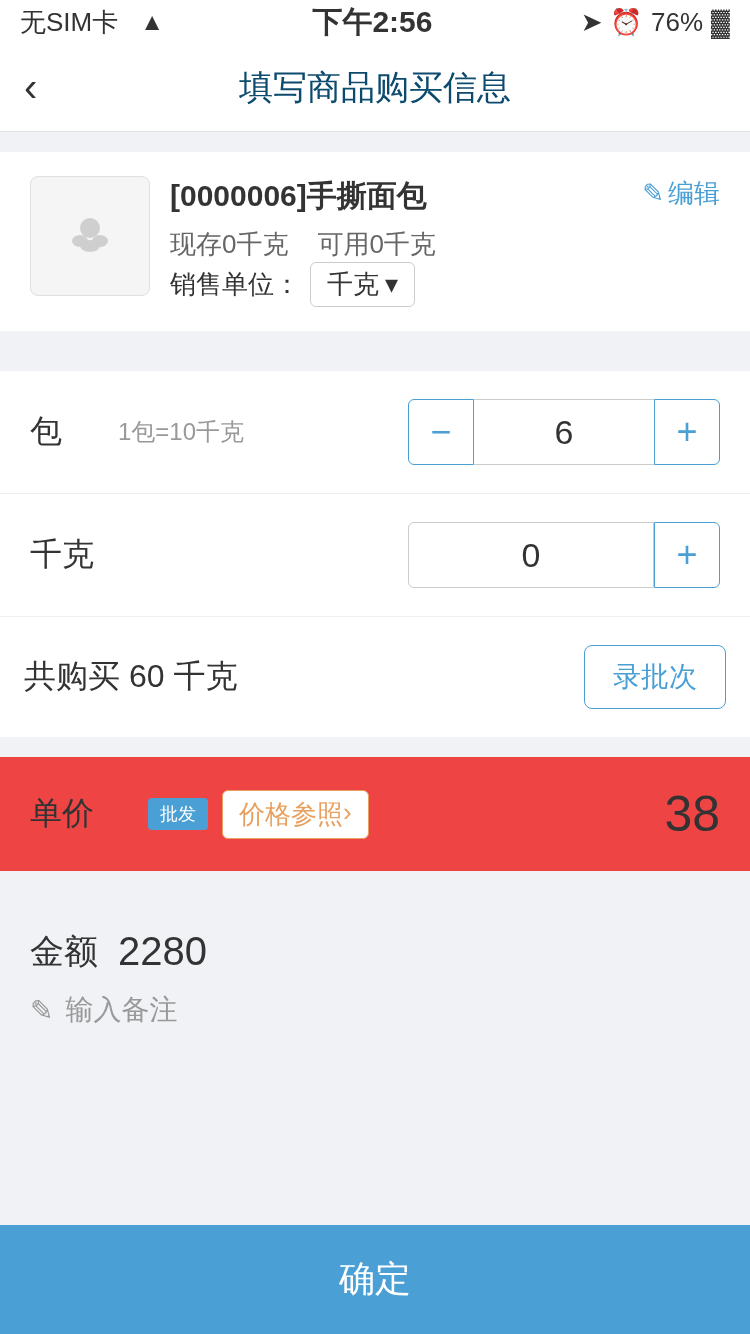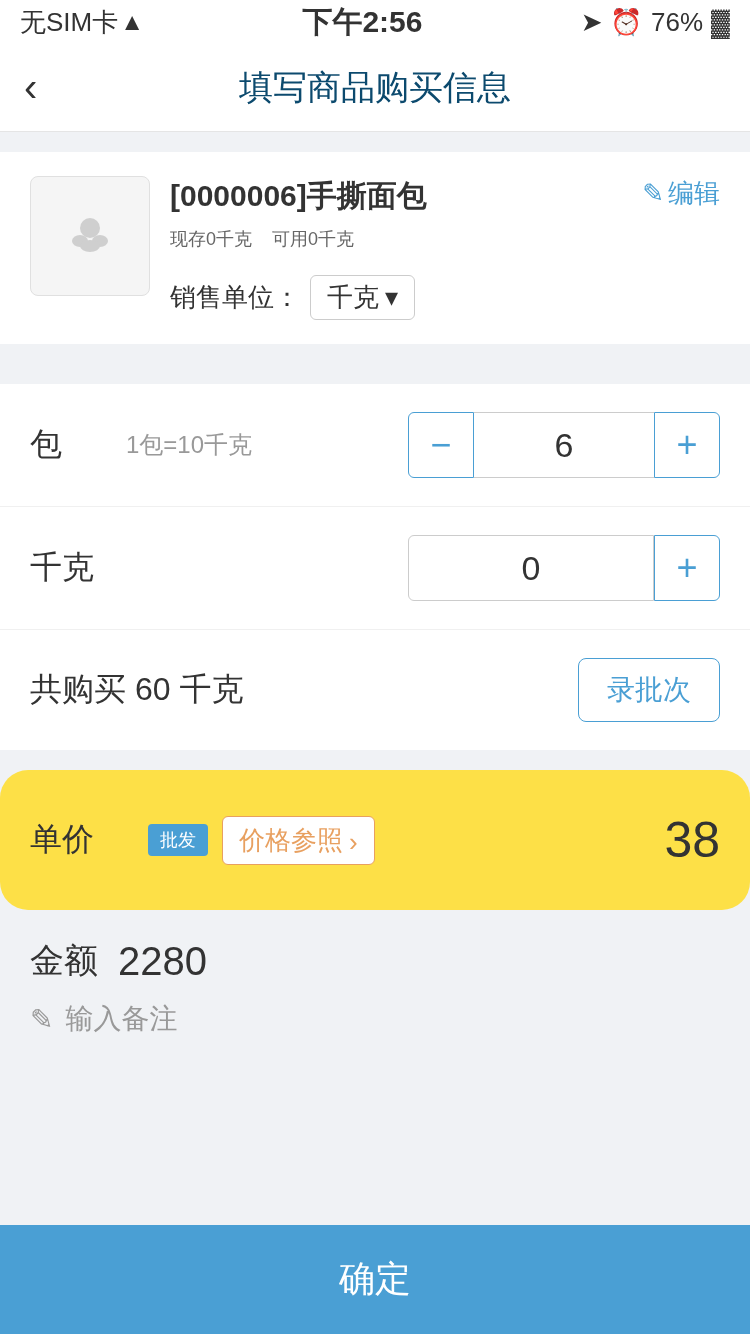--- a/index.html
+++ b/index.html
@@ -19,21 +19,21 @@
       width: 750px;
       height: 44px;
       background: #fff;
       display: flex;
       align-items: center;
       justify-content: space-between;
       padding: 0 20px;
       font-size: 26px;
       color: #333;
     }
-    .status-left { display: flex; align-items: center; gap: 2px; }
+    .status-left { display: flex; align-items: center; gap: 22px; }
     .status-center { font-size: 30px; font-weight: 700; }
     .status-right { display: flex; align-items: center; gap: 8px; font-size: 26px; }
 
     
     .nav-bar {
       width: 750px;
       height: 88px;
       background: #fff;
       display: flex;
       align-items: center;
@@ -82,23 +82,23 @@
     .product-info {
       flex: 1;
     }
     .product-name {
       font-size: 30px;
       color: #333;
       font-weight: 700;
       margin-bottom: 10px;
     }
     .product-stock {
-      font-size: 18px;
+      font-size: 26px;
       color: #666;
-      margin-bottom: 24px;
+      margin-bottom: 0;
     }
     .product-unit-row {
       display: flex;
       align-items: center;
       gap: 10px;
       font-size: 26px;
       color: #333;
     }
     .unit-select {
       border: 1px solid #ccc;
@@ -137,21 +137,21 @@
     }
     .quantity-label {
       font-size: 32px;
       color: #333;
       font-weight: 500;
       min-width: 80px;
     }
     .quantity-hint {
       font-size: 24px;
       color: #999;
-      margin-left: 16px;
+      margin-left: 8px;
       flex: 1;
     }
     .quantity-controls {
       display: flex;
       align-items: center;
       gap: 0;
     }
     .qty-btn {
       width: 66px;
       height: 66px;
@@ -188,21 +188,21 @@
       font-size: 34px;
       color: #333;
       background: #fff;
     }
 
     
     .summary-row {
       display: flex;
       align-items: center;
       justify-content: space-between;
-      padding: 28px 30px;
+      padding: 28px 24px;
       background: #fff;
     }
     .summary-text {
       font-size: 32px;
       color: #333;
     }
     .batch-btn {
       border: 1px solid #4a9fd4;
       border-radius: 8px;
       padding: 12px 28px;
@@ -213,23 +213,22 @@
     }
 
     
     .divider {
       height: 20px;
       background: #f0f2f5;
     }
 
     
     .price-section {
-      background: #fde047;
-      padding: 41px 30px;
-      border-radius: 28px;
+      background: #ef4444;
+      padding: 28px 30px;
     }
     .price-row {
       display: flex;
       align-items: center;
       justify-content: space-between;
       margin-bottom: 0;
     }
     .price-label {
       font-size: 32px;
       color: #333;
@@ -246,40 +245,40 @@
       margin-left: 40px;
     }
     .price-ref-btn {
       border: 1.5px solid #e8a060;
       border-radius: 6px;
       padding: 6px 16px;
       font-size: 26px;
       color: #e8a060;
       background: #fff;
       display: flex;
-      align-items: flex-end;
-      gap: 6px;
+      align-items: flex-start;
       cursor: pointer;
     }
     .price-value {
       font-size: 50px;
       color: #333;
       font-weight: 400;
     }
 
     
     .amount-section {
       background: #f0f2f5;
       padding: 28px 30px 16px 30px;
     }
     .amount-row {
       display: flex;
-      align-items: center;
+      align-items: flex-start;
       gap: 20px;
       margin-bottom: 16px;
+      margin-top: 30px;
     }
     .amount-label {
       font-size: 34px;
       color: #333;
     }
     .amount-value {
       font-size: 40px;
       color: #333;
       font-weight: 500;
     }

